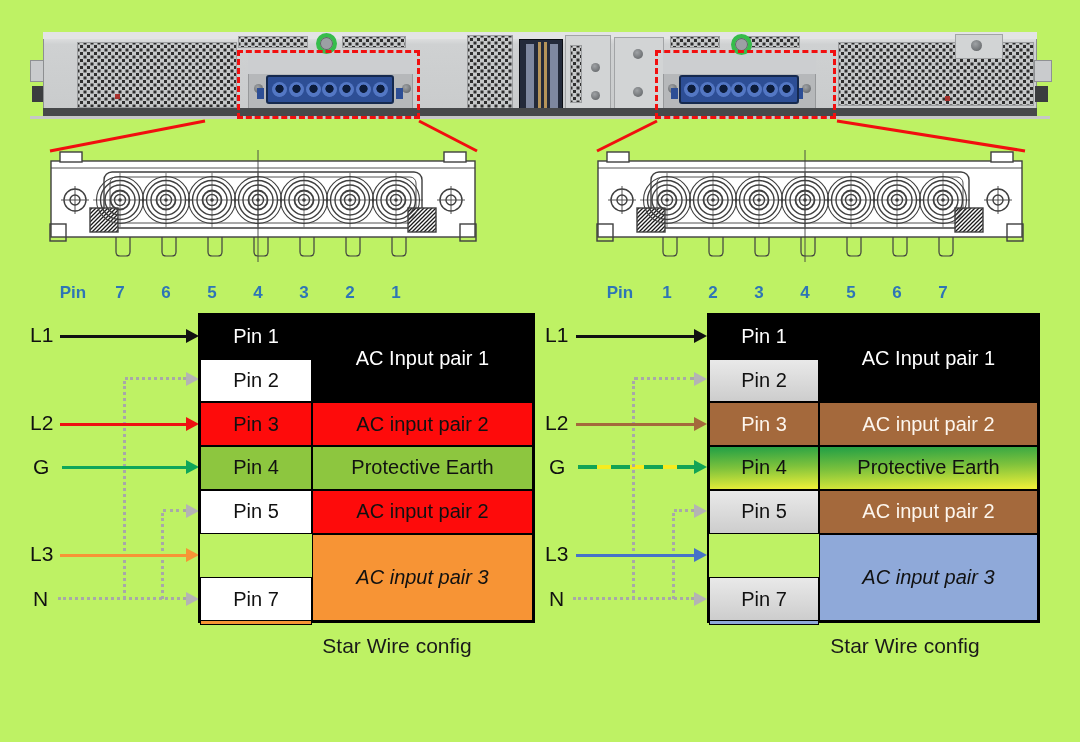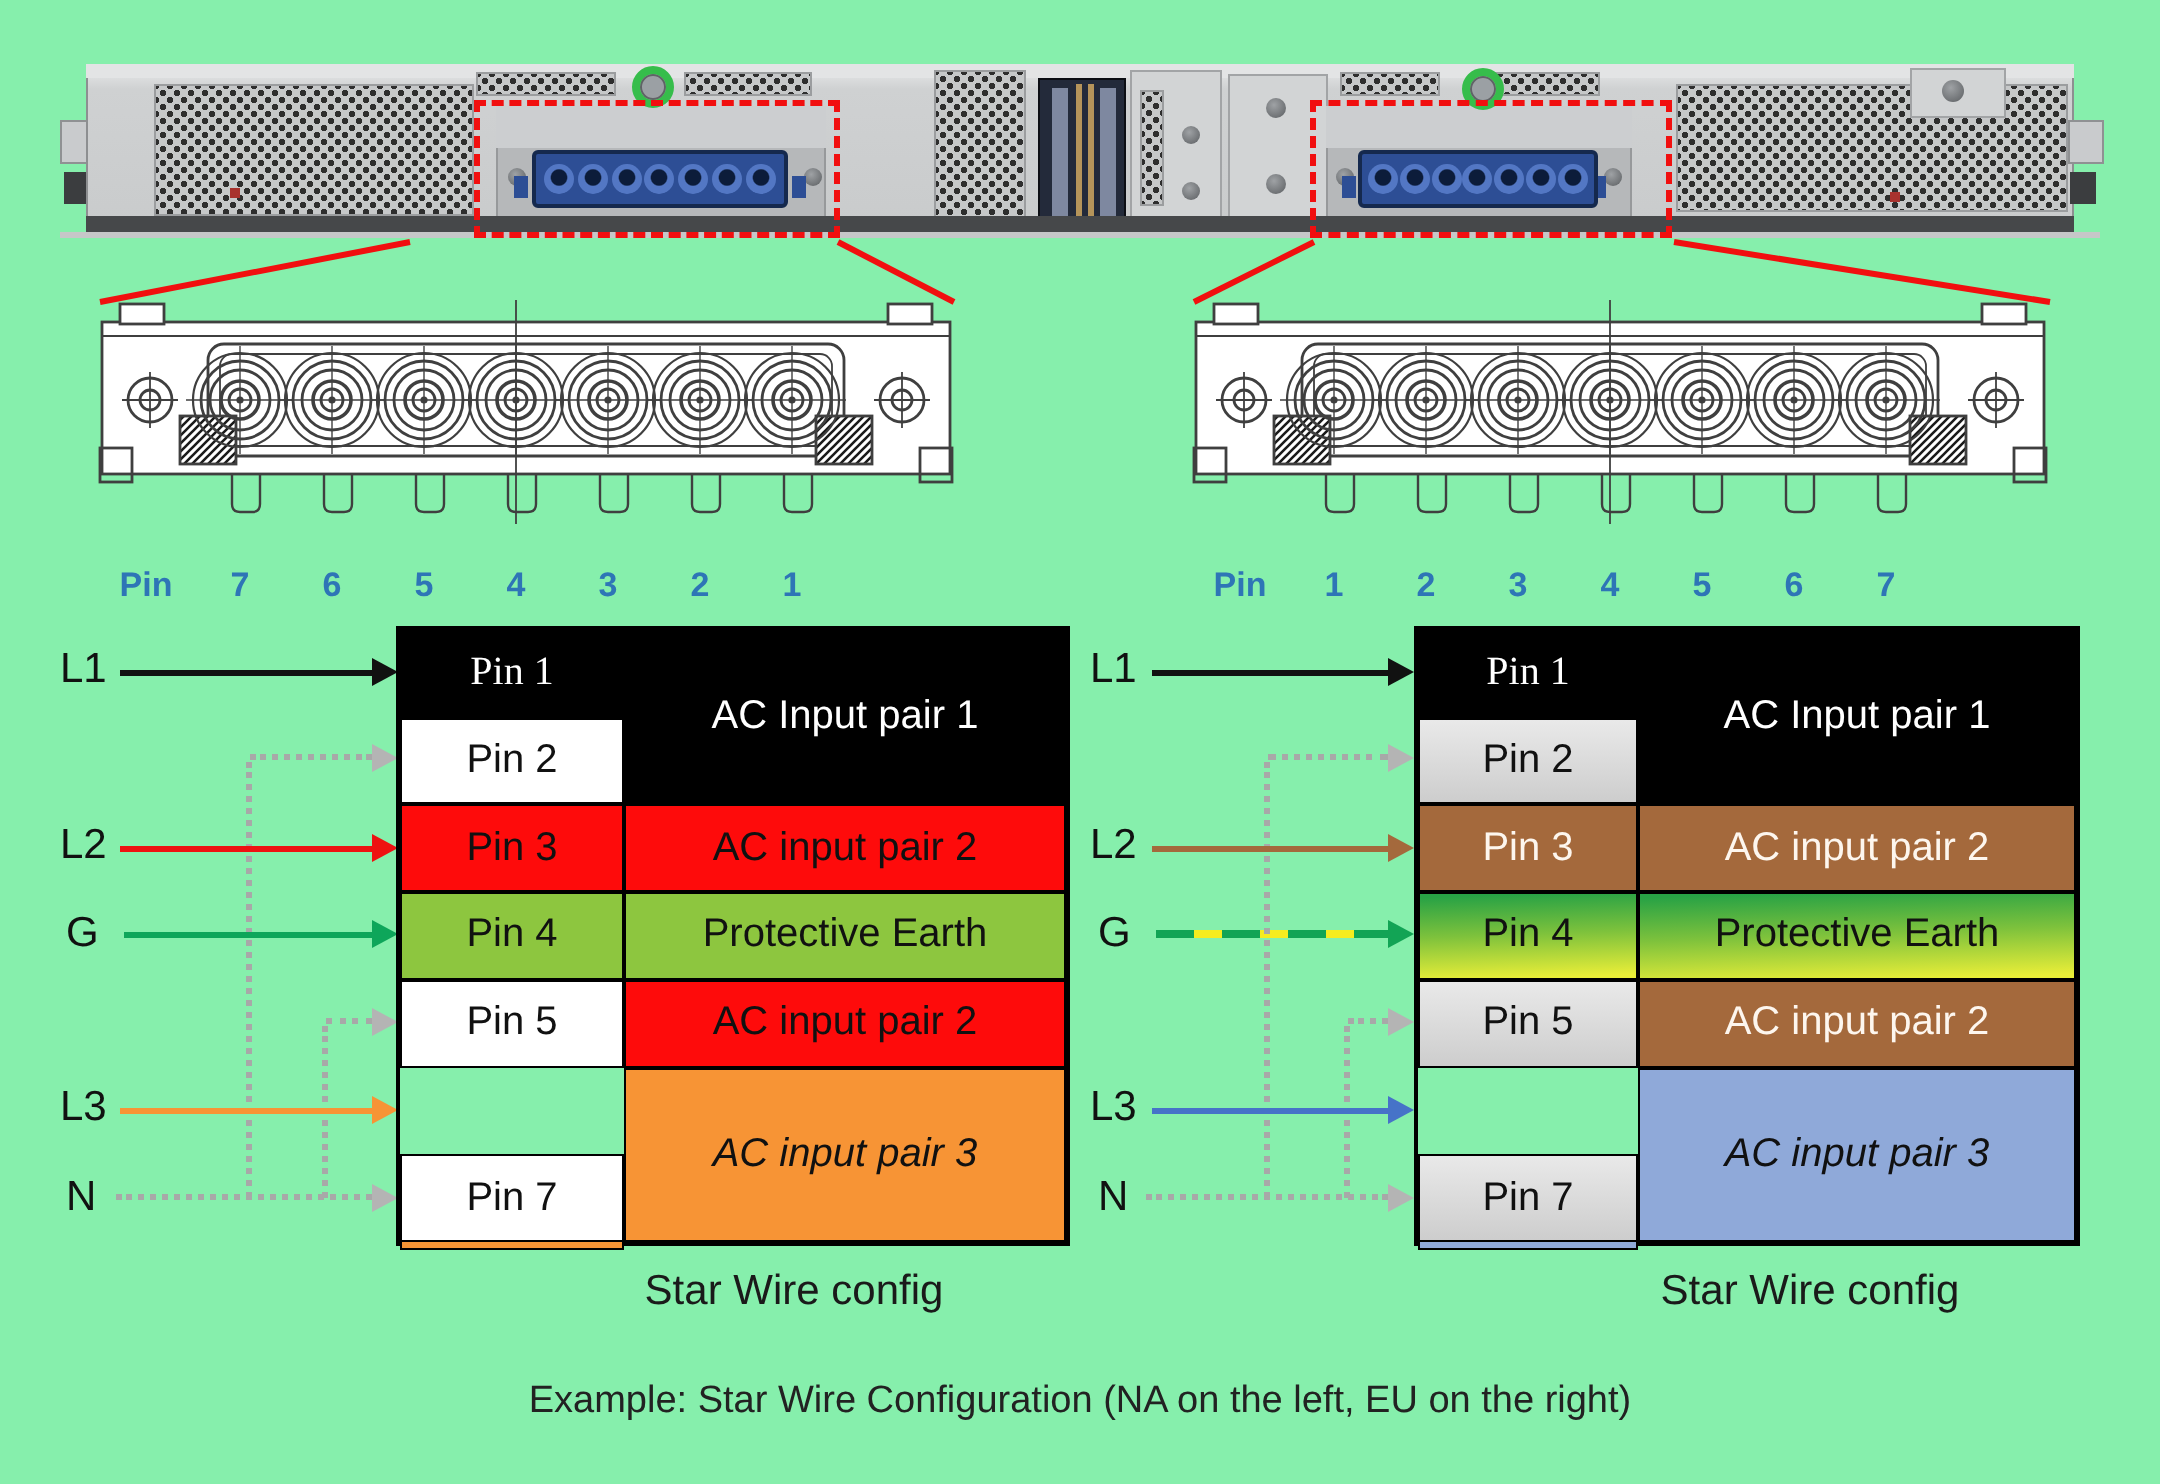--- a/index.html
+++ b/index.html
@@ -1,16 +1,16 @@
 <!DOCTYPE html>
 <html><head>
 <meta charset="utf-8">
 <style>
   html,body{margin:0;padding:0;background:#fff;}
-  #canvas{position:relative;width:1080px;height:742px;background:#86efac;overflow:hidden;
+  #canvas{position:relative;width:1080px;height:742px;background:#bef264;overflow:hidden;
           font-family:"Liberation Sans","DejaVu Sans",sans-serif;}
   .abs{position:absolute;}
   
   .photo{left:30px;top:28px;width:1020px;height:92px;}
   .perf{background-color:#c6c8c9;
         background-image:radial-gradient(#2e2e2e 1.5px,transparent 1.7px),
                          radial-gradient(#2e2e2e 1.5px,transparent 1.7px);
         background-size:7px 7px;background-position:0 0,3.5px 3.5px;
         border:1px solid #9b9d9f;box-sizing:border-box;}
   .plate{background:#d2d4d5;border:1px solid #a2a4a6;box-sizing:border-box;}
@@ -25,21 +25,21 @@
   .dashedbox{border:3px dashed #f10f0f;box-sizing:border-box;z-index:6;}
   
   .conn{z-index:4;}
   
   .pinh{color:#2e75b6;font-weight:bold;font-size:17px;width:40px;text-align:center;}
   
   .tbl{border:2px solid #000;box-sizing:border-box;z-index:3;}
   .cell{position:absolute;display:flex;align-items:center;justify-content:center;
         border:1px solid #000;box-sizing:border-box;font-size:20px;color:#111;}
   .pc{left:0;}
-  .r0{top:0;height:14.2857%;font-family:Liberation Serif, serif;} .r1{top:14.2857%;height:14.2857%;} .r2{top:28.5714%;height:14.2857%;}
+  .r0{top:0;height:14.2857%;} .r1{top:14.2857%;height:14.2857%;} .r2{top:28.5714%;height:14.2857%;}
   .r3{top:42.8571%;height:14.2857%;} .r4{top:57.1428%;height:14.2857%;} .r5{top:71.4285%;height:14.2857%;margin-top:48px;}
   .r6{top:85.7142%;height:14.2858%;}
   .d0{top:0;height:28.5714%;text-align:right;} .d4dbl{top:71.4285%;height:28.5715%;font-style:italic;}
   .bgblack{background:#000;color:#fff;} .bgwhite{background:#fff;}
   .bgred{background:#fe0b0b;} .bggreen{background:#8dc63f;} .bgorange{background:#f79435;}
   .bggrey{background:linear-gradient(180deg,#e9e9e9,#cdcdcd);}
   .bgbrown{background:#a4693c;color:#fdf6ee;}
   .bgblue{background:#8fa9d9;}
   .bggy{background:linear-gradient(178deg,#28a245 4%,#7ec23c 48%,#e9ee38 96%);}
   
@@ -295,15 +295,14 @@
   <span class="abs wlbl" style="left:545px;top:542px;">L3</span>
   <div class="abs wline" style="left:576px;top:554px;width:118px;background:#4673c8;"></div>
   <div class="abs arr" style="left:694px;top:548px;border-left-color:#4673c8;"></div>
 
   <span class="abs wlbl" style="left:549px;top:587px;">N</span>
   <div class="abs doth" style="left:573px;top:597px;width:121px;"></div>
   <div class="abs arr" style="left:694px;top:592px;border-left-color:#b4b4b4;"></div>
 
   <div class="abs footer" style="left:287px;top:634px;">Star Wire config</div>
   <div class="abs footer" style="left:795px;top:634px;">Star Wire config</div>
-  <div class="abs caption">Example: Star Wire Configuration (NA on the left, EU on the right)</div>
 
 </div>
 
 </body></html>

